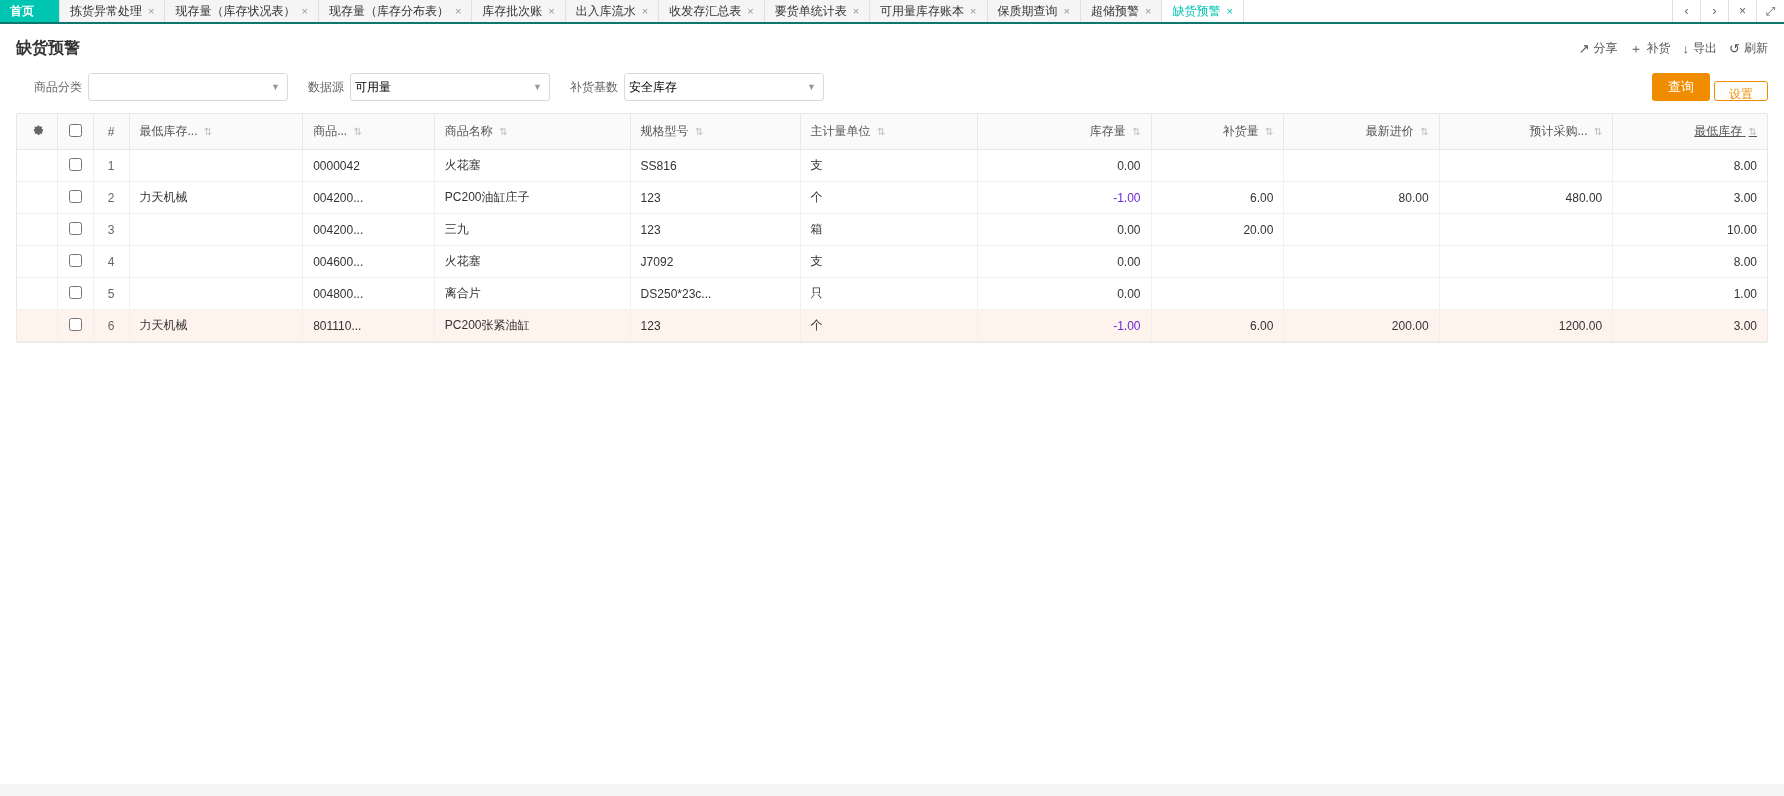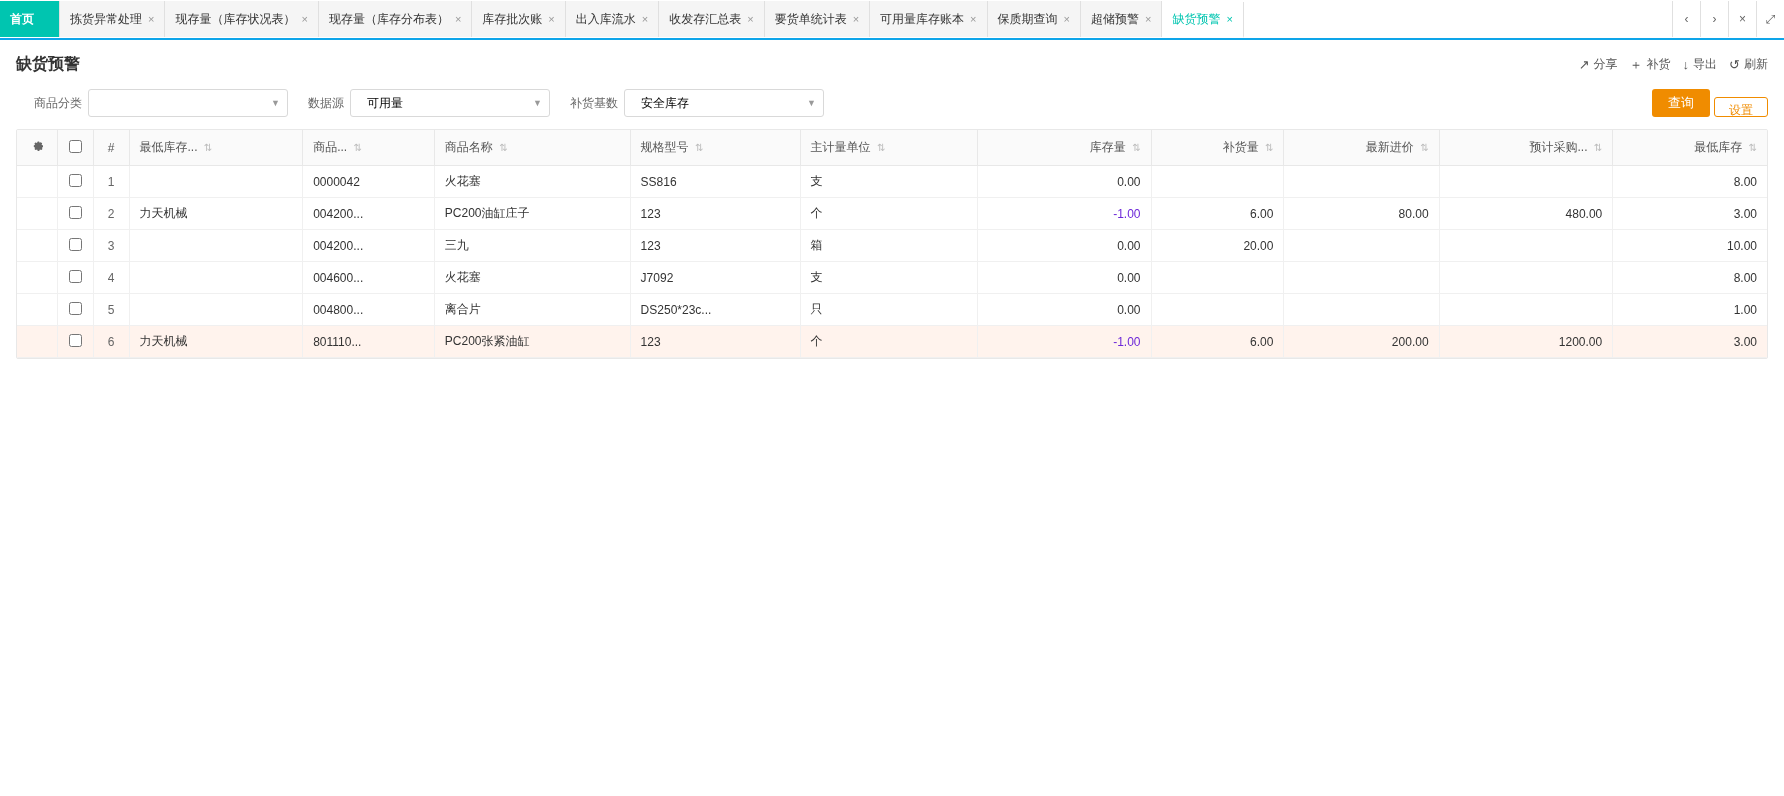--- a/index.html
+++ b/index.html
@@ -3,22 +3,22 @@
   <meta charset="utf-8">
   <style>
     * { box-sizing: border-box; margin: 0; padding: 0; }
     body { font-family: 'Microsoft YaHei', Arial, sans-serif; font-size: 13px; background: #f5f5f5; color: #333; }
 
     
     .top-nav {
       display: flex;
       align-items: center;
       background: #fff;
-      border-bottom: 2px solid #0ea5e9;
-      height: 40px;
+      border-bottom: 2px solid #0f766e;
+      height: 24px;
       overflow: hidden;
       position: relative;
     }
     .nav-tab {
       display: flex;
       align-items: center;
       padding: 0 10px;
       height: 36px;
       white-space: nowrap;
       cursor: pointer;
@@ -102,21 +102,21 @@
       gap: 6px;
     }
     .filter-label {
       font-size: 12px;
       color: #666;
       white-space: nowrap;
     }
     .filter-select {
       border: 1px solid #d9d9d9;
       border-radius: 3px;
-      padding: 4px 24px 4px 16px;
+      padding: 4px 24px 4px 4px;
       font-size: 12px;
       background: #fff;
       cursor: pointer;
       min-width: 200px;
       height: 28px;
       appearance: none;
       -webkit-appearance: none;
       position: relative;
     }
     .filter-select-wrapper {
@@ -179,21 +179,21 @@
     thead th {
       padding: 8px 10px;
       text-align: left;
       font-weight: 500;
       color: #555;
       border-right: 1px solid #e8e8e8;
       white-space: nowrap;
       position: relative;
       user-select: none;
     }
-    thead th:last-child { border-right: none; }
+    thead th:last-child { border-right: none; text-decoration: underline; }
     thead th .sort-icon {
       font-size: 10px;
       color: #bbb;
       margin-left: 3px;
     }
     tbody tr {
       border-bottom: 1px solid #f0f0f0;
     }
     tbody tr.highlighted { background: #fff3ed; }
     tbody td {

